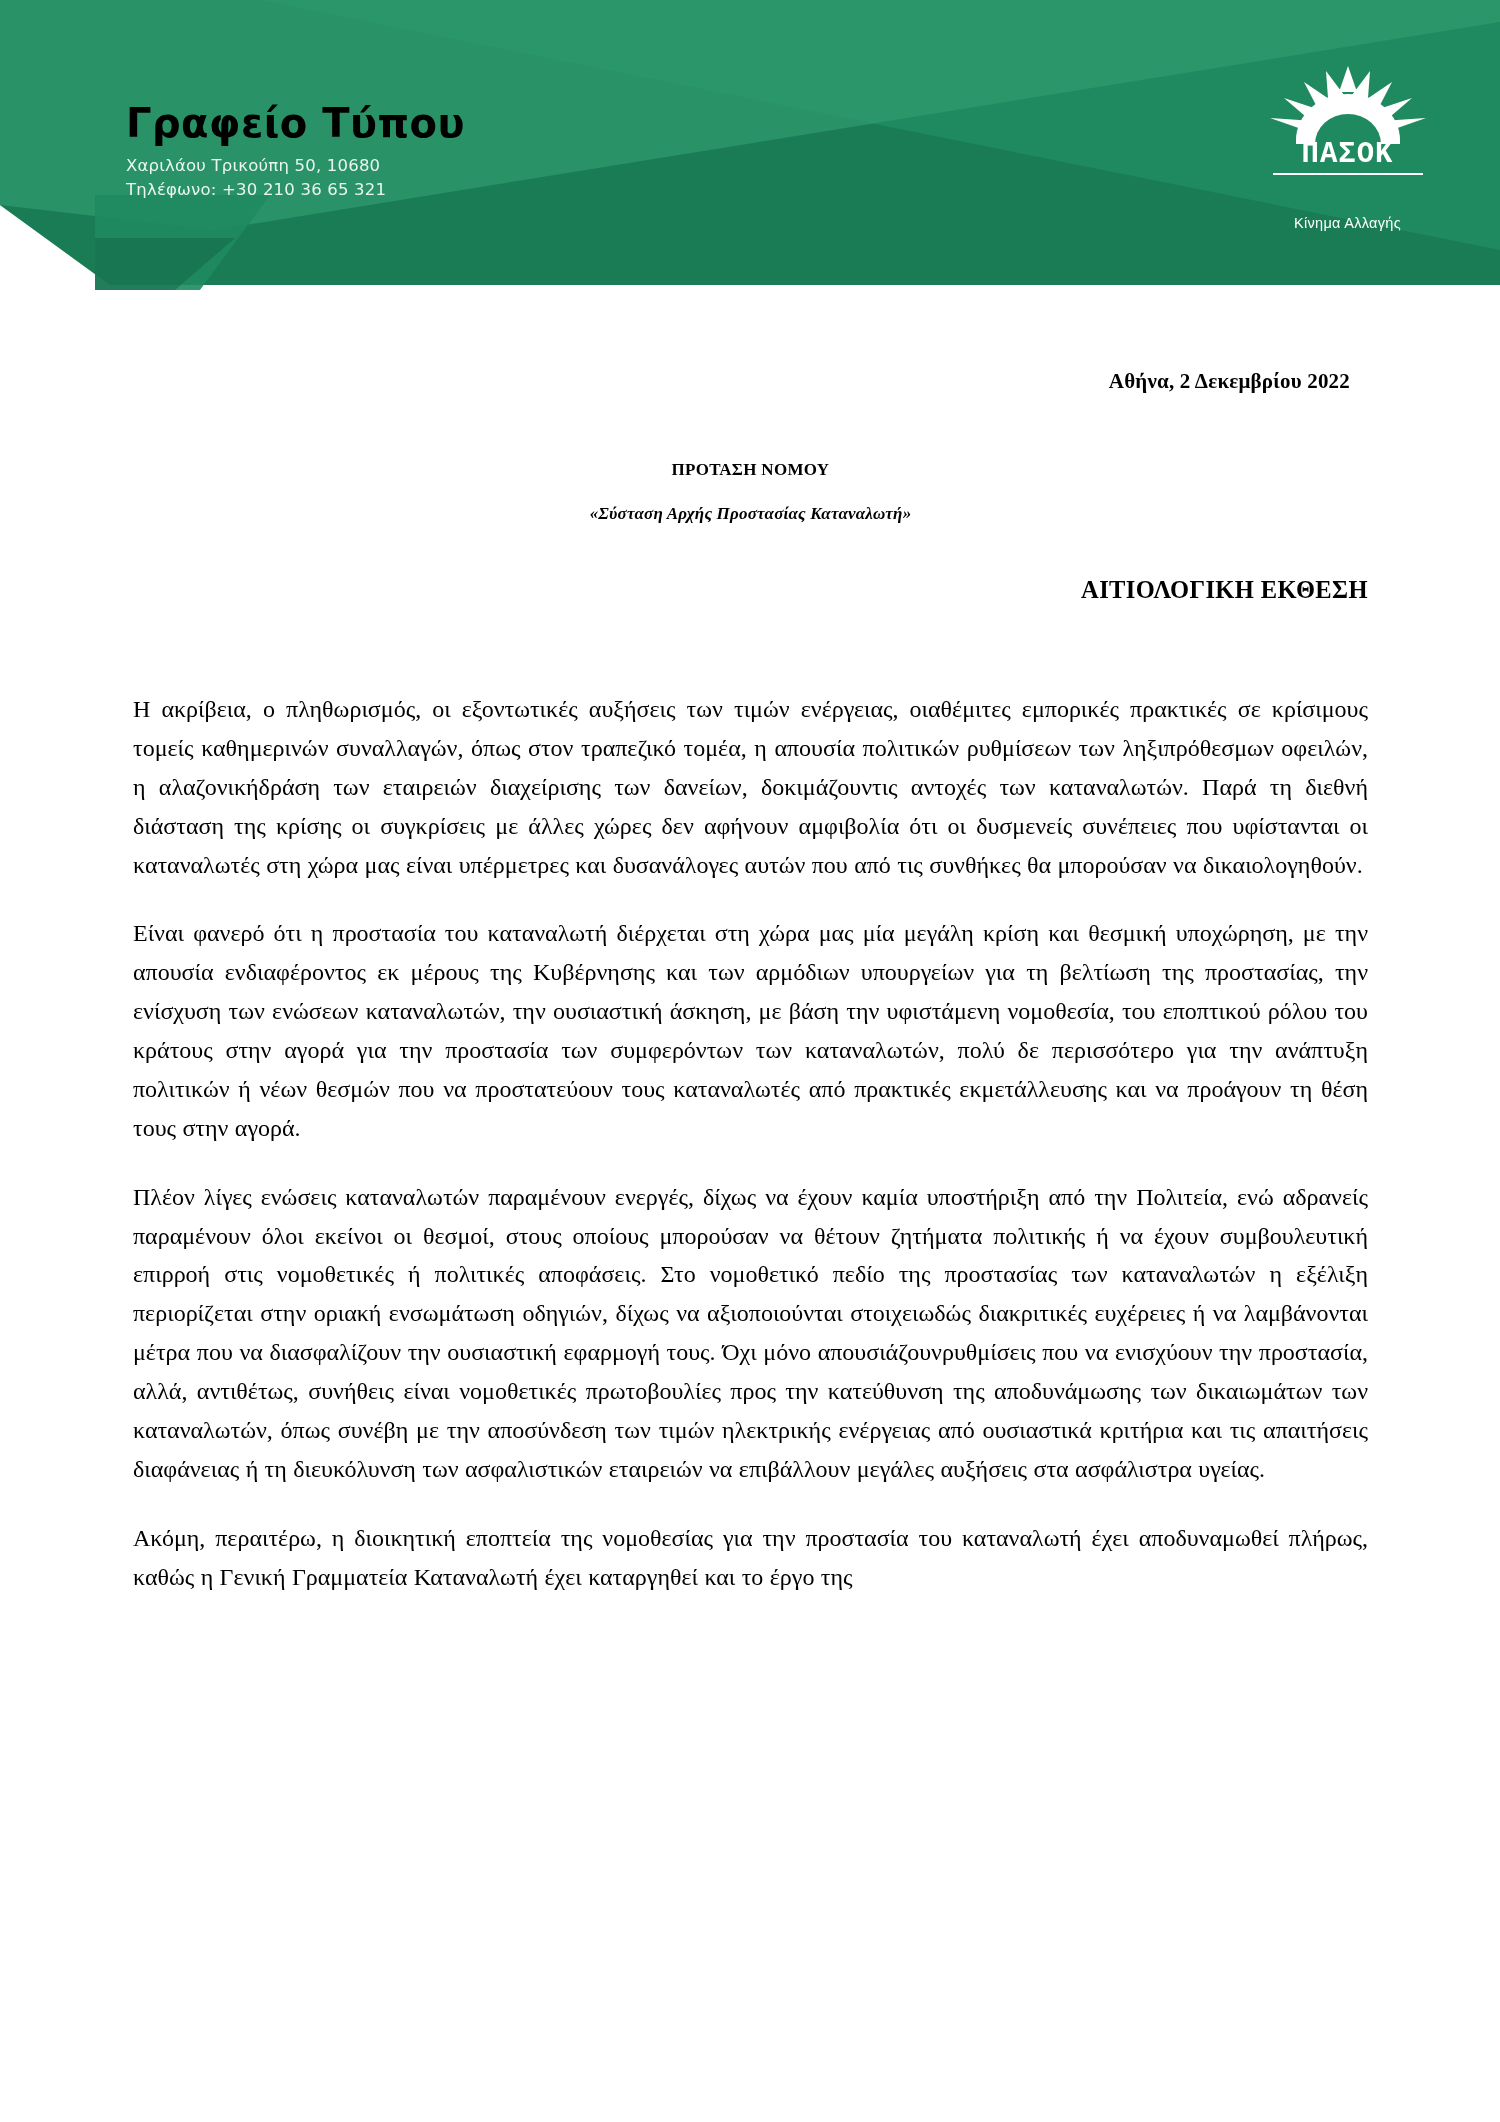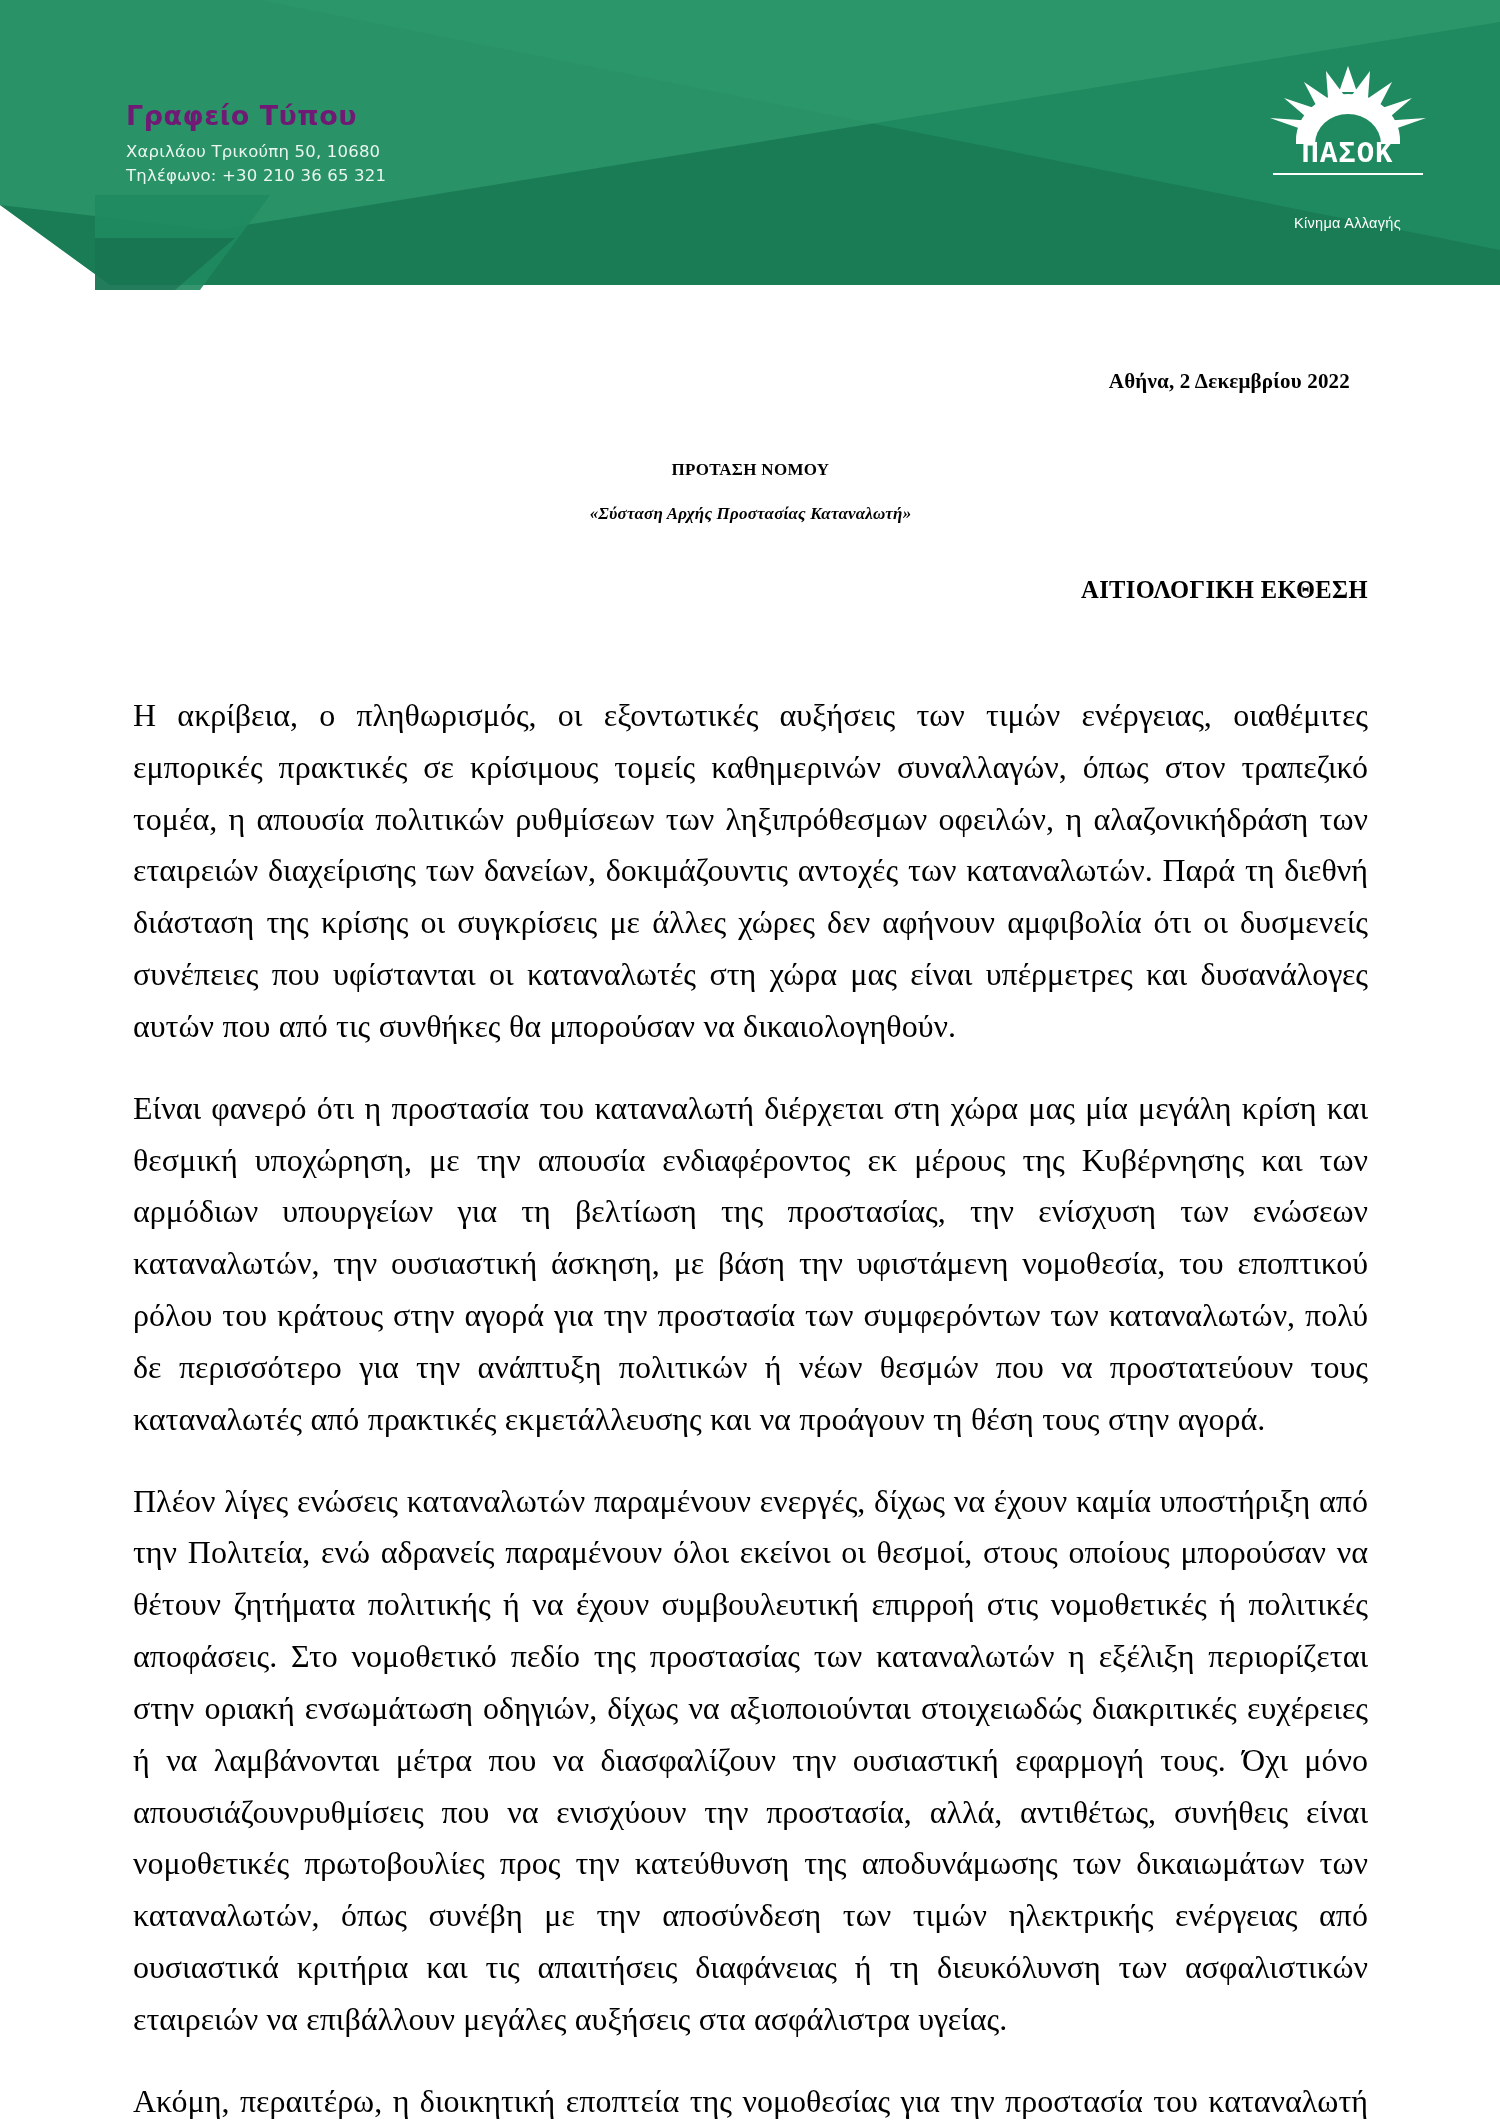--- a/index.html
+++ b/index.html
@@ -76,22 +76,22 @@
 
   .header-text {
     position: absolute;
     left: 126px;
     top: 102px;
     z-index: 5;
   }
   .office-title {
     font-family: "DejaVu Sans", sans-serif;
     font-weight: bold;
-    font-size: 27px;
-    color: #701a75;
+    font-size: 40px;
+    color: #000000;
     letter-spacing: 0.5px;
     line-height: 1.05;
     margin: 0 0 10px 0;
     white-space: nowrap;
   }
   .office-line {
     font-family: "DejaVu Sans", sans-serif;
     font-size: 16.5px;
     color: #eaf6f0;
     line-height: 1.45;
@@ -164,21 +164,21 @@
     font-weight: bold;
     font-size: 24.5px;
     margin-top: 52px;
     letter-spacing: 0.4px;
   }
   .body-text {
     margin-top: 86px;
   }
   .body-text p {
     text-align: justify;
-    font-size: 32px;
+    font-size: 24px;
     line-height: 1.62;
     margin: 0 0 30px 0;
     word-spacing: 0.4px;
   }
   .body-text p:last-child { margin-bottom: 0; }
 </style>
 </head>
 <body>
 
 <div class="header">

